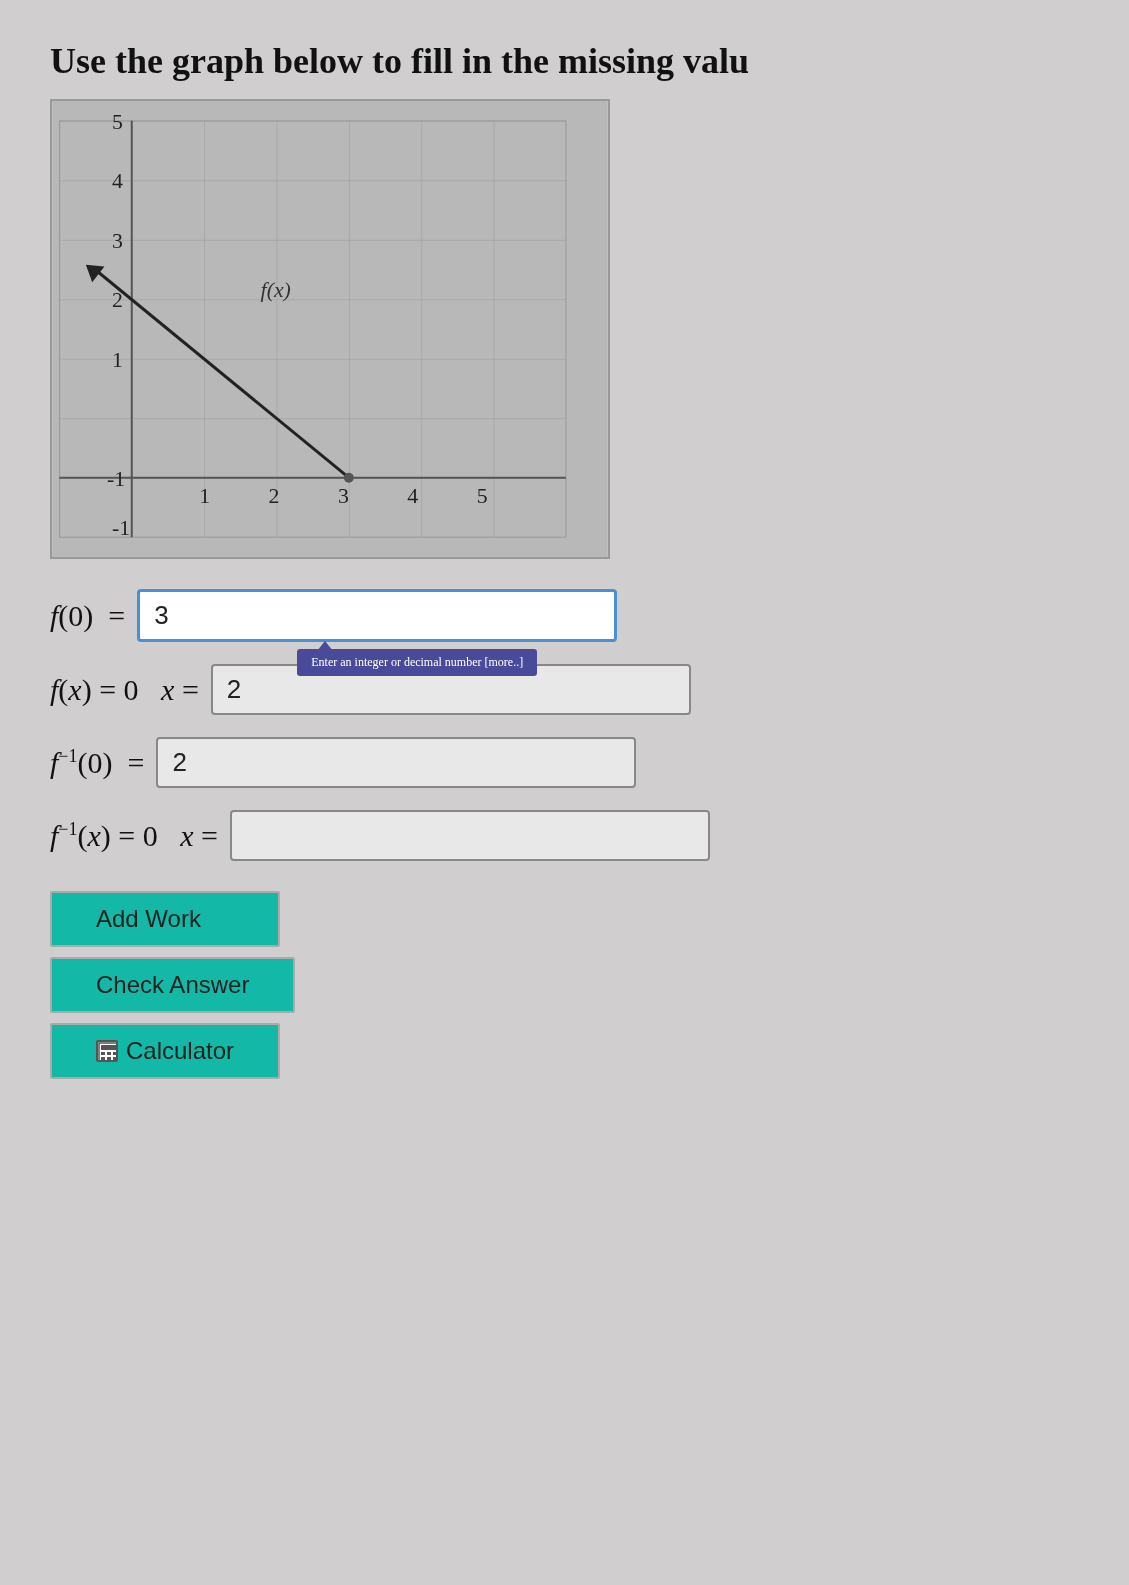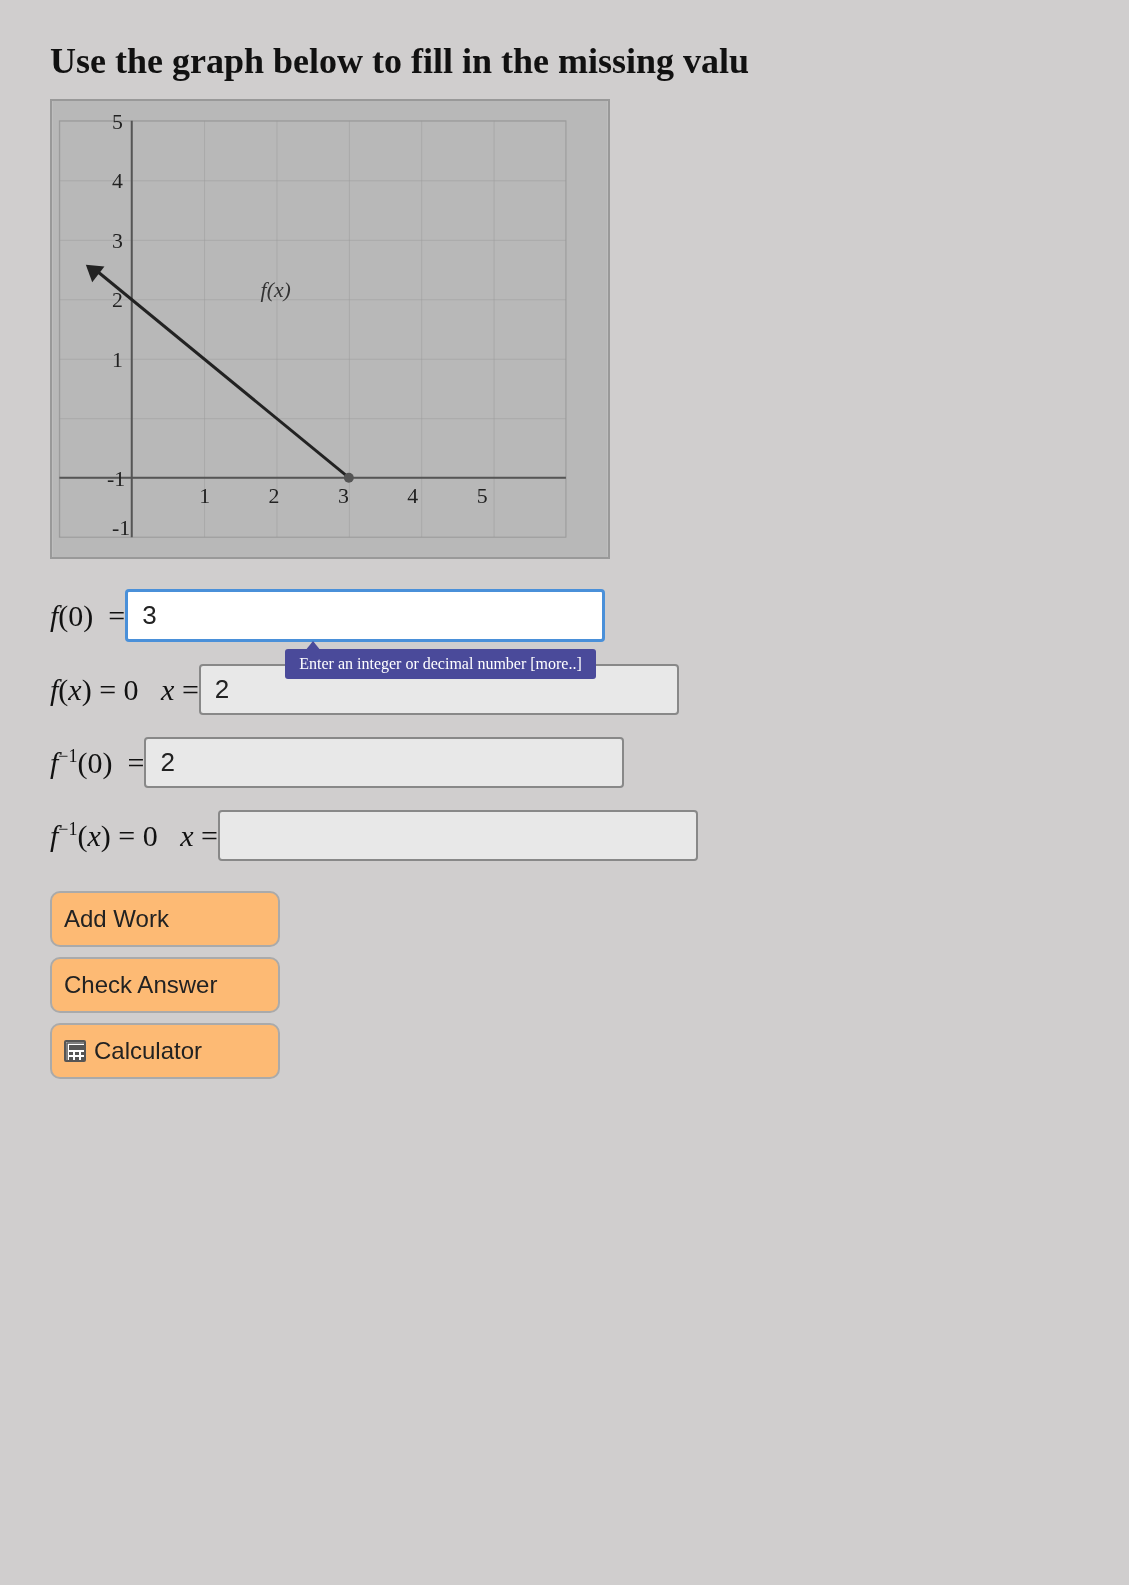--- a/index.html
+++ b/index.html
@@ -37,20 +37,21 @@
     .equations-section {
       margin-top: 10px;
     }
 
     .equation-row {
       display: flex;
       align-items: center;
       margin-bottom: 22px;
       font-size: 30px;
       color: #111;
+      gap: 12px;
       position: relative;
     }
 
     .equation-label {
       font-size: 30px;
       white-space: nowrap;
     }
 
     .equation-input {
       border: 2px solid #888;
@@ -67,21 +68,21 @@
       border: 3px solid #4a90d9;
       background: #fff;
     }
 
     .tooltip-box {
       position: absolute;
       top: 60px;
       left: 160px;
       background: #4a4a9a;
       color: white;
-      font-size: 16px;
+      font-size: 12px;
       padding: 6px 14px;
       border-radius: 3px;
       white-space: nowrap;
       z-index: 10;
     }
 
     .tooltip-arrow {
       position: absolute;
       top: 52px;
       left: 180px;
@@ -95,24 +96,24 @@
 
     .button-row {
       display: flex;
       flex-direction: column;
       gap: 10px;
       margin-top: 30px;
       align-items: flex-start;
     }
 
     .btn {
-      background: #fdba74;
+      background: #14b8a6;
       border: 2px solid #aaa;
-      border-radius: 10px;
-      padding: 12px 12px;
+      border-radius: 2px;
+      padding: 12px 44px;
       font-size: 24px;
       cursor: pointer;
       color: #222;
       display: flex;
       align-items: center;
       gap: 8px;
       min-width: 230px;
     }
   </style>
 </head>

